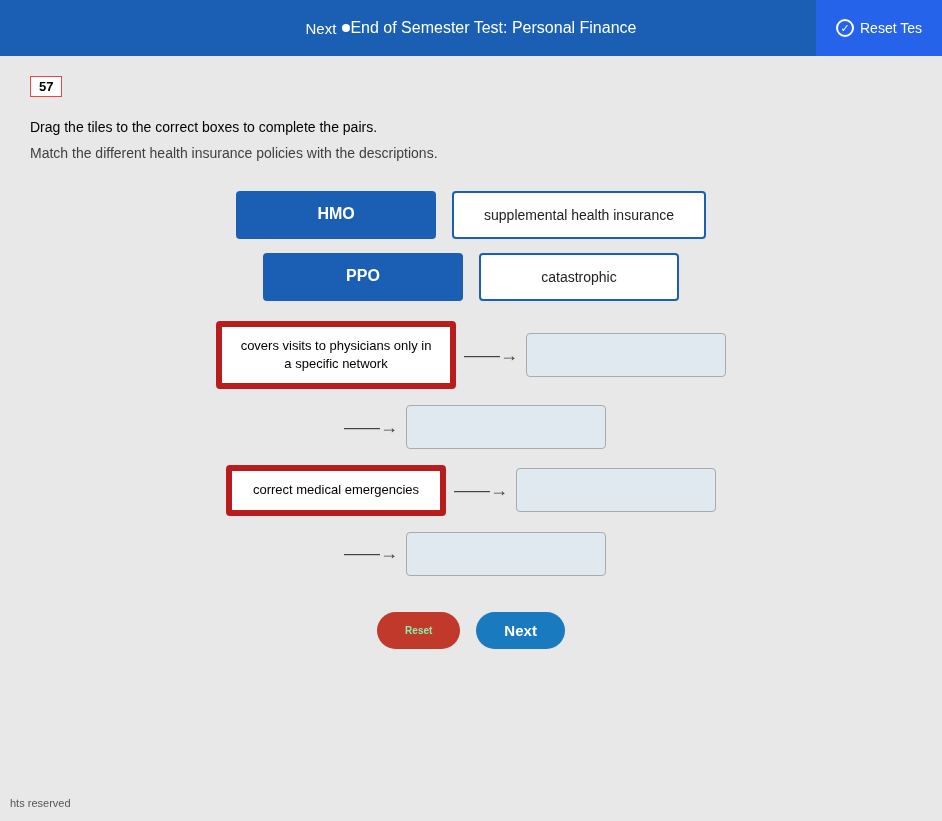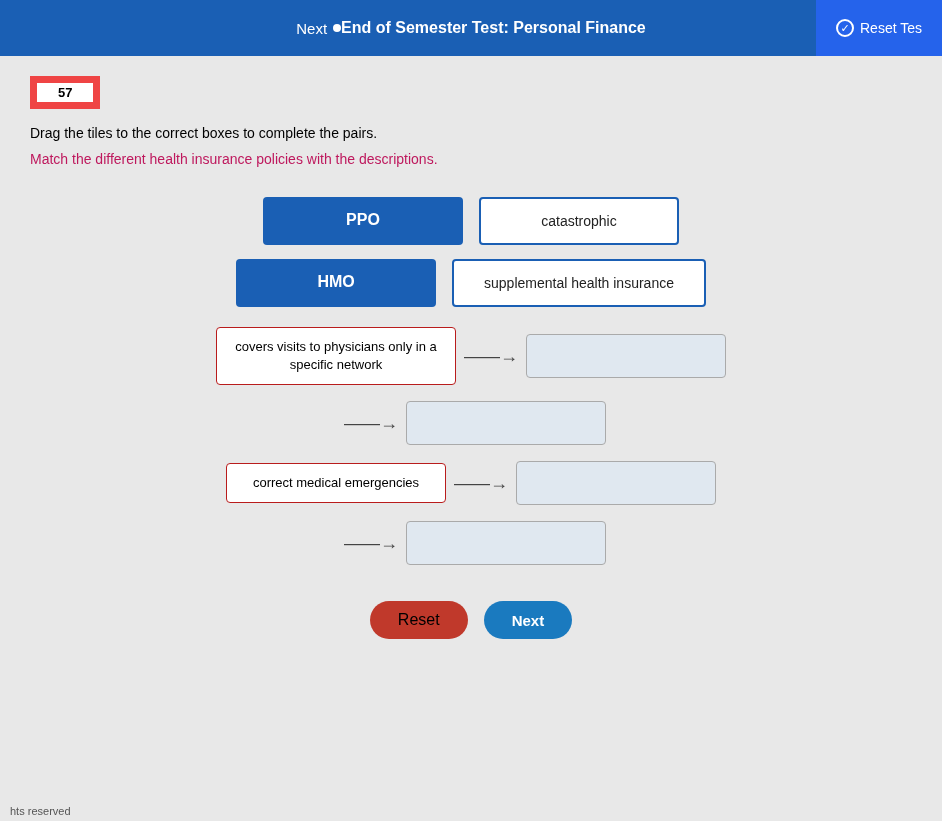--- a/index.html
+++ b/index.html
@@ -31,21 +31,21 @@
     .top-bar-next .dot {
       width: 8px;
       height: 8px;
       border-radius: 50%;
       background: white;
       display: inline-block;
     }
     .top-bar-title {
       color: white;
       font-size: 16px;
-      font-weight: bold;
+      font-weight: normal;
     }
     .submit-btn {
       position: absolute;
       right: 0;
       top: 0;
       height: 56px;
       background: #2563eb;
       color: white;
       border: none;
       padding: 0 20px;
@@ -69,37 +69,37 @@
     
     .main-content {
       background: #e8e8e8;
       margin: 0;
       padding: 20px 30px 40px 30px;
       min-height: calc(821px - 56px);
     }
 
     .question-number {
       background: white;
-      border: 7px solid #ef4444;
+      border: 1px solid #ef4444;
       display: inline-block;
-      padding: 2px 21px;
+      padding: 2px 8px;
       font-size: 13px;
-      margin-bottom: 16px;
+      margin-bottom: 22px;
       font-weight: bold;
     }
 
     .instructions-1 {
       font-size: 14px;
       color: #000000;
       margin-bottom: 10px;
     }
 
     .instructions-2 {
       font-size: 14px;
-      color: #be185d;
+      color: #404040;
       margin-bottom: 30px;
     }
 
     
     .tiles-row {
       display: flex;
       gap: 16px;
       justify-content: center;
       margin-bottom: 14px;
     }
@@ -141,21 +141,21 @@
     }
 
     .pair-row {
       display: flex;
       align-items: center;
       gap: 0;
     }
 
     .description-box {
       background: white;
-      border: 1px solid #b91c1c;
+      border: 6px solid #b91c1c;
       border-radius: 4px;
       padding: 10px 16px;
       font-size: 13px;
       min-width: 220px;
       max-width: 240px;
       text-align: center;
       line-height: 1.4;
     }
 
     .arrow {
@@ -180,43 +180,43 @@
     
     .buttons-row {
       display: flex;
       justify-content: center;
       gap: 16px;
       margin-top: 36px;
     }
 
     .btn-reset {
       background: #c0392b;
-      color: #000000;
+      color: #86efac;
       border: none;
       border-radius: 20px;
       padding: 10px 28px;
-      font-size: 16px;
-      cursor: pointer;
-      font-weight: normal;
+      font-size: 10px;
+      cursor: pointer;
+      font-weight: bold;
     }
 
     .btn-next {
       background: #1a7abf;
       color: white;
       border: none;
       border-radius: 20px;
       padding: 10px 28px;
       font-size: 15px;
       cursor: pointer;
       font-weight: bold;
     }
 
     .footer-text {
       position: fixed;
-      bottom: 0;
+      bottom: 8px;
       left: 0;
       font-size: 11px;
       color: #555;
       padding: 4px 10px;
       background: #e8e8e8;
     }
   </style>
 </head>
 <body>
 
@@ -234,26 +234,26 @@
 
 <div class="main-content">
 
   <div class="question-number">57</div>
 
   <p class="instructions-1">Drag the tiles to the correct boxes to complete the pairs.</p>
   <p class="instructions-2">Match the different health insurance policies with the descriptions.</p>
 
   
   <div class="tiles-row">
+    <div class="tile" draggable="true">HMO</div>
+    <div class="tile-outline" draggable="true">supplemental health insurance</div>
+  </div>
+  <div class="tiles-row">
     <div class="tile" draggable="true">PPO</div>
     <div class="tile-outline" draggable="true">catastrophic</div>
-  </div>
-  <div class="tiles-row">
-    <div class="tile" draggable="true">HMO</div>
-    <div class="tile-outline" draggable="true">supplemental health insurance</div>
   </div>
 
   
   <div class="pairs-area">
 
     <div class="pair-row">
       <div class="description-box">covers visits to physicians only in a specific network</div>
       <div class="arrow">——→</div>
       <div class="drop-box"></div>
     </div>

